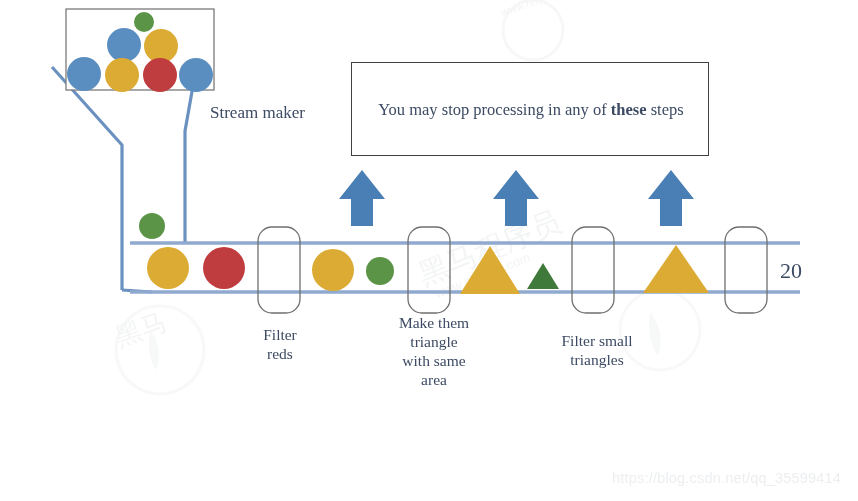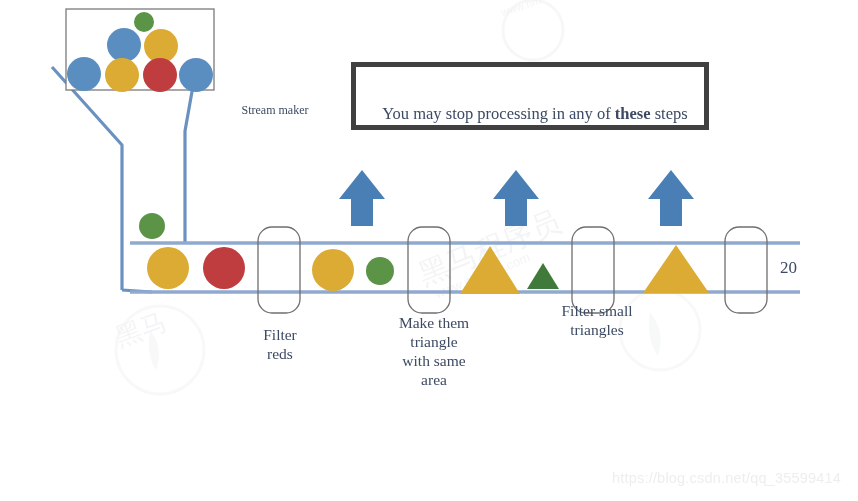--- a/index.html
+++ b/index.html
@@ -30,30 +30,30 @@
     color: #3c4a63;
     font-family: "Liberation Serif", serif;
     text-align: center;
     line-height: 1.22;
     white-space: pre-line;
   }
   #stream-maker-label {
     left: 210px;
     top: 103px;
     width: 130px;
-    font-size: 12px;
-    text-align: center;
+    font-size: 17px;
+    text-align: left;
   }
   #callout-box {
     position: absolute;
     left: 351px;
     top: 62px;
     width: 358px;
-    height: 68px;
-    border: 5px solid #404040;
+    height: 94px;
+    border: 1px solid #404040;
     background: #ffffff;
     box-sizing: border-box;
   }
   #callout-text {
     position: absolute;
     left: 0;
     top: 0;
     width: 358px;
     height: 94px;
     display: flex;
@@ -65,27 +65,27 @@
     line-height: 1.45;
     padding: 0 14px;
     box-sizing: border-box;
   }
   #callout-text b { font-weight: bold; }
   .stage-label {
     font-size: 15.5px;
   }
   #stage-label-0 { left: 232px; top: 326px; width: 96px; }
   #stage-label-1 { left: 378px; top: 314px; width: 112px; }
-  #stage-label-2 { left: 537px; top: 302px; width: 120px; font-family: Liberation Serif, serif; }
+  #stage-label-2 { left: 537px; top: 332px; width: 120px; font-family: Liberation Serif, serif; }
   #stage-label-3 { left: 678px; top: 330px; width: 136px; }
   #result-value {
     left: 780px;
     top: 258px;
     width: 40px;
-    font-size: 17px;
+    font-size: 22px;
     text-align: left;
   }
   #watermark-url {
     position: absolute;
     left: 612px;
     top: 470px;
     color: #eceef0;
     font-size: 14.5px;
     font-family: "Liberation Sans", sans-serif;
     letter-spacing: 0.2px;

